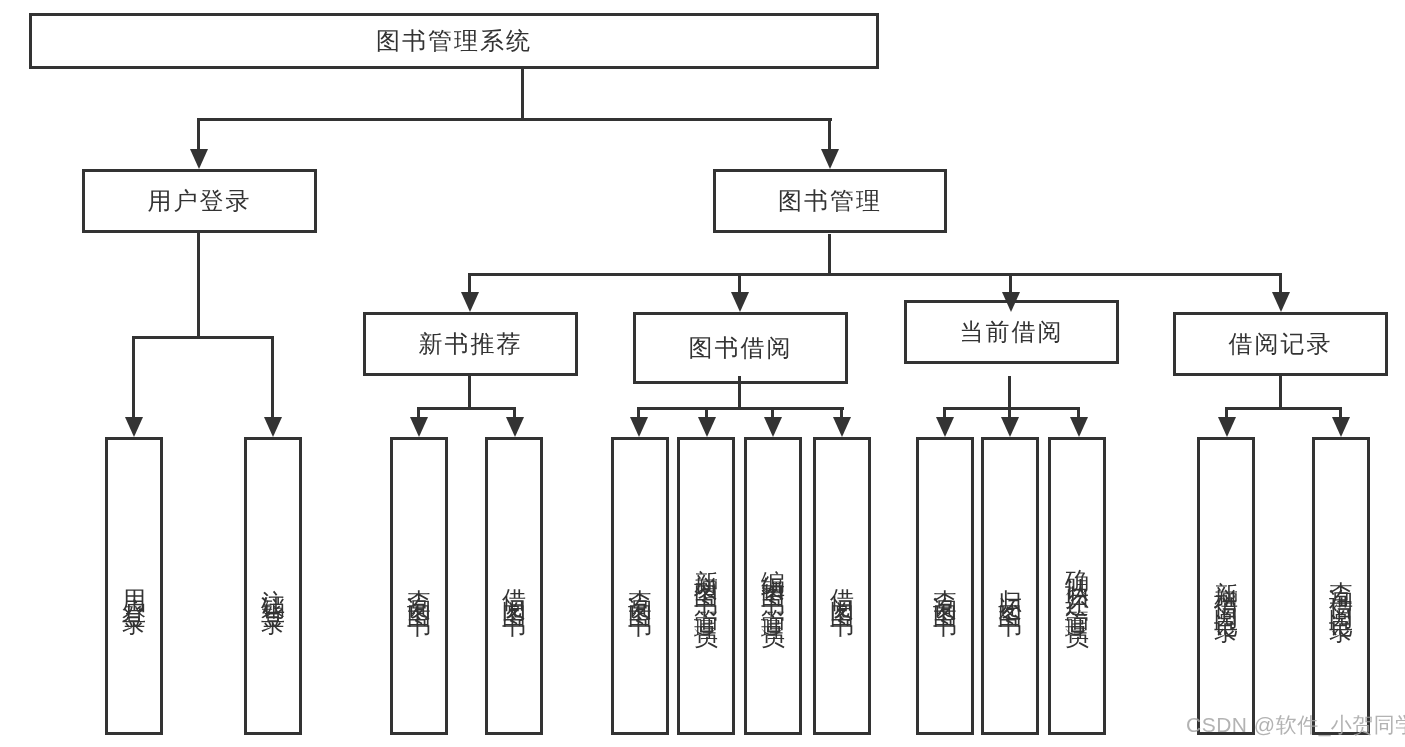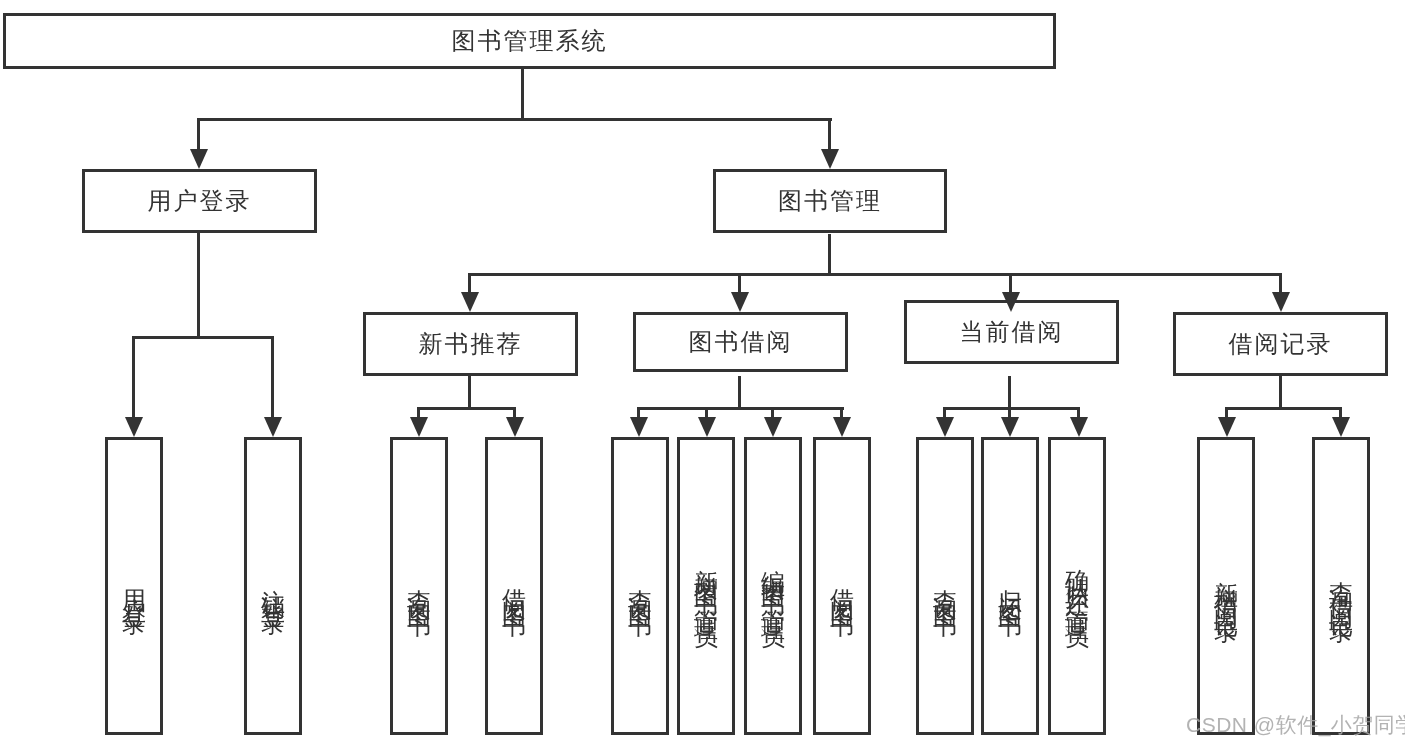--- a/index.html
+++ b/index.html
@@ -49,27 +49,27 @@
     white-space:nowrap;
     z-index:10;
     opacity:0.85;
   }
 </style>
 </head>
 <body>
 
 <div class="stage">
 
-  <div class="node h" style="left:3px;top:13px;width:1053px;height:56px">图书管理系统</div>
+  <div class="node h" style="left:29px;top:13px;width:850px;height:56px">图书管理系统</div>
 
   <div class="node h" style="left:82px;top:169px;width:235px;height:64px">用户登录</div>
   <div class="node h" style="left:713px;top:169px;width:234px;height:64px">图书管理</div>
 
   <div class="node h" style="left:363px;top:312px;width:215px;height:64px">新书推荐</div>
-  <div class="node h" style="left:633px;top:312px;width:215px;height:60px">图书借阅</div>
+  <div class="node h" style="left:633px;top:312px;width:215px;height:72px">图书借阅</div>
   <div class="node h" style="left:904px;top:300px;width:215px;height:64px">当前借阅</div>
   <div class="node h" style="left:1173px;top:312px;width:215px;height:64px">借阅记录</div>
 
   <div class="node v" style="left:105px;top:437px;width:58px;height:298px">用户登录</div>
   <div class="node v" style="left:244px;top:437px;width:58px;height:298px">注销登录</div>
 
   <div class="node v" style="left:390px;top:437px;width:58px;height:298px">查询图书</div>
   <div class="node v" style="left:485px;top:437px;width:58px;height:298px">借阅图书</div>
 
   <div class="node v" style="left:611px;top:437px;width:58px;height:298px">查询图书</div>

